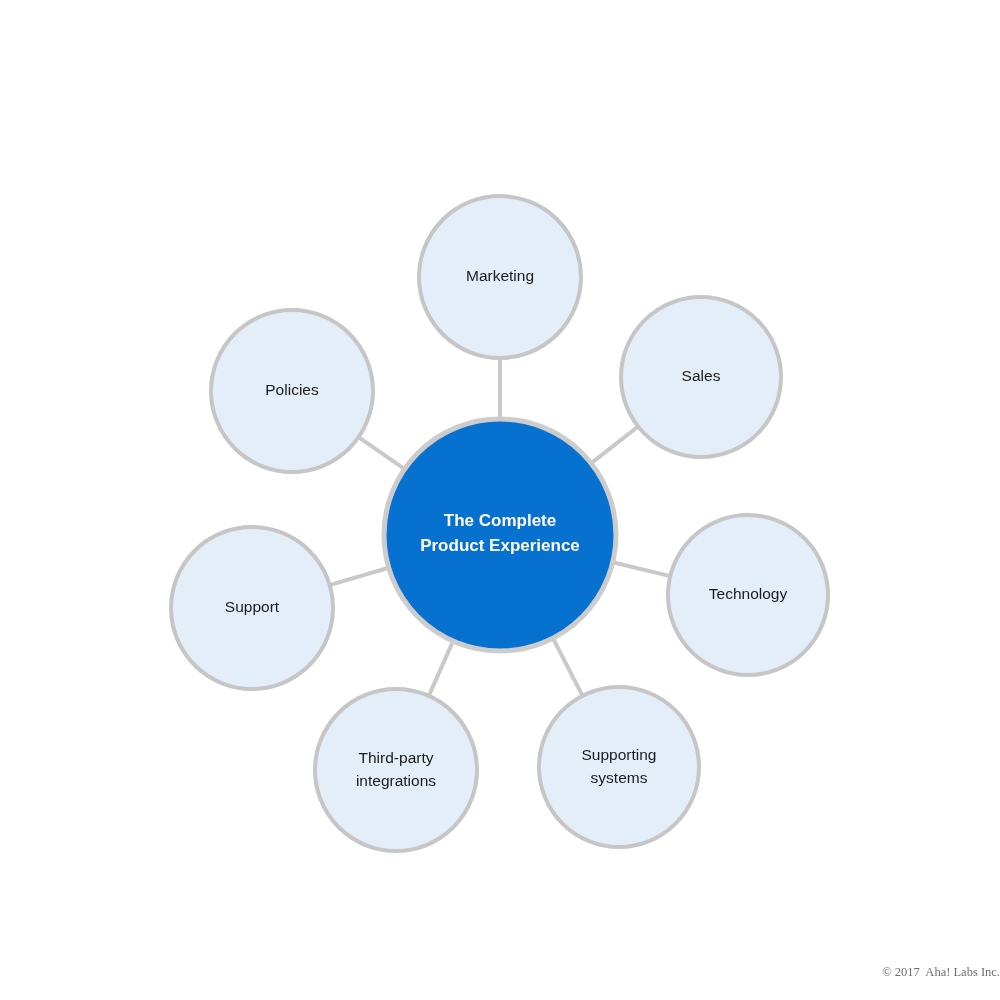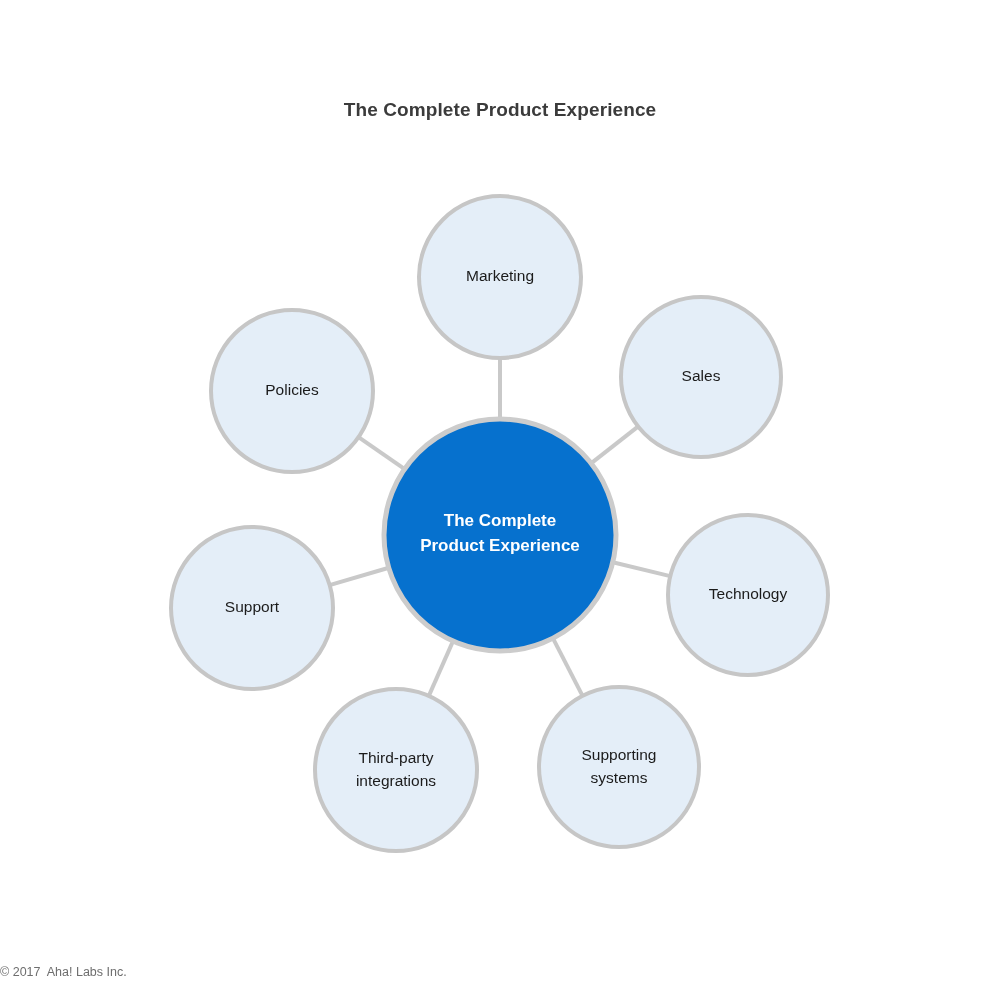--- a/index.html
+++ b/index.html
@@ -76,33 +76,32 @@
     text-anchor: middle;
     dominant-baseline: middle;
   }
 
   
   #footer-credit {
     position: absolute;
     left: 0;
     top: 965px;
     width: 1000px;
-    text-align: left;
-    font-family: Liberation Sans, sans-serif;
+    text-align: right;
+    font-family: Liberation Serif, serif;
     font-size: 12.5px;
     color: #6e6e6e;
     white-space: pre;
   }
 </style>
 </head>
 <body>
 
 <div id="canvas">
 
-  <div id="diagram-title">The Complete Product Experience</div>
 
   <svg id="hub-svg" viewBox="0 0 1000 1000" xmlns="http://www.w3.org/2000/svg">
     <g id="spokes-group">
         <line x1="500" y1="420" x2="500" y2="357" class="spoke-line"></line>
         <line x1="590.4109983737654" y1="463.9306579947515" x2="638.8915750301959" y2="425.82154798621417" class="spoke-line"></line>
         <line x1="611.7752590151051" y1="562.0424013746222" x2="671.215256850493" y2="576.4230460122161" class="spoke-line"></line>
         <line x1="552.4853685085624" y1="637.3244159158527" x2="582.9448338071616" y2="696.7075751534577" class="spoke-line"></line>
         <line x1="453.46021643368397" y1="640.1620109431179" x2="428.3755016113503" y2="696.8438184743527" class="spoke-line"></line>
         <line x1="389.68005336346283" y1="567.4732100986581" x2="328.744310703678" y2="585.4099408009334" class="spoke-line"></line>
         <line x1="405.44789796096546" y1="469.54085243451453" x2="357.7753753315023" y2="436.53679830642466" class="spoke-line"></line>

